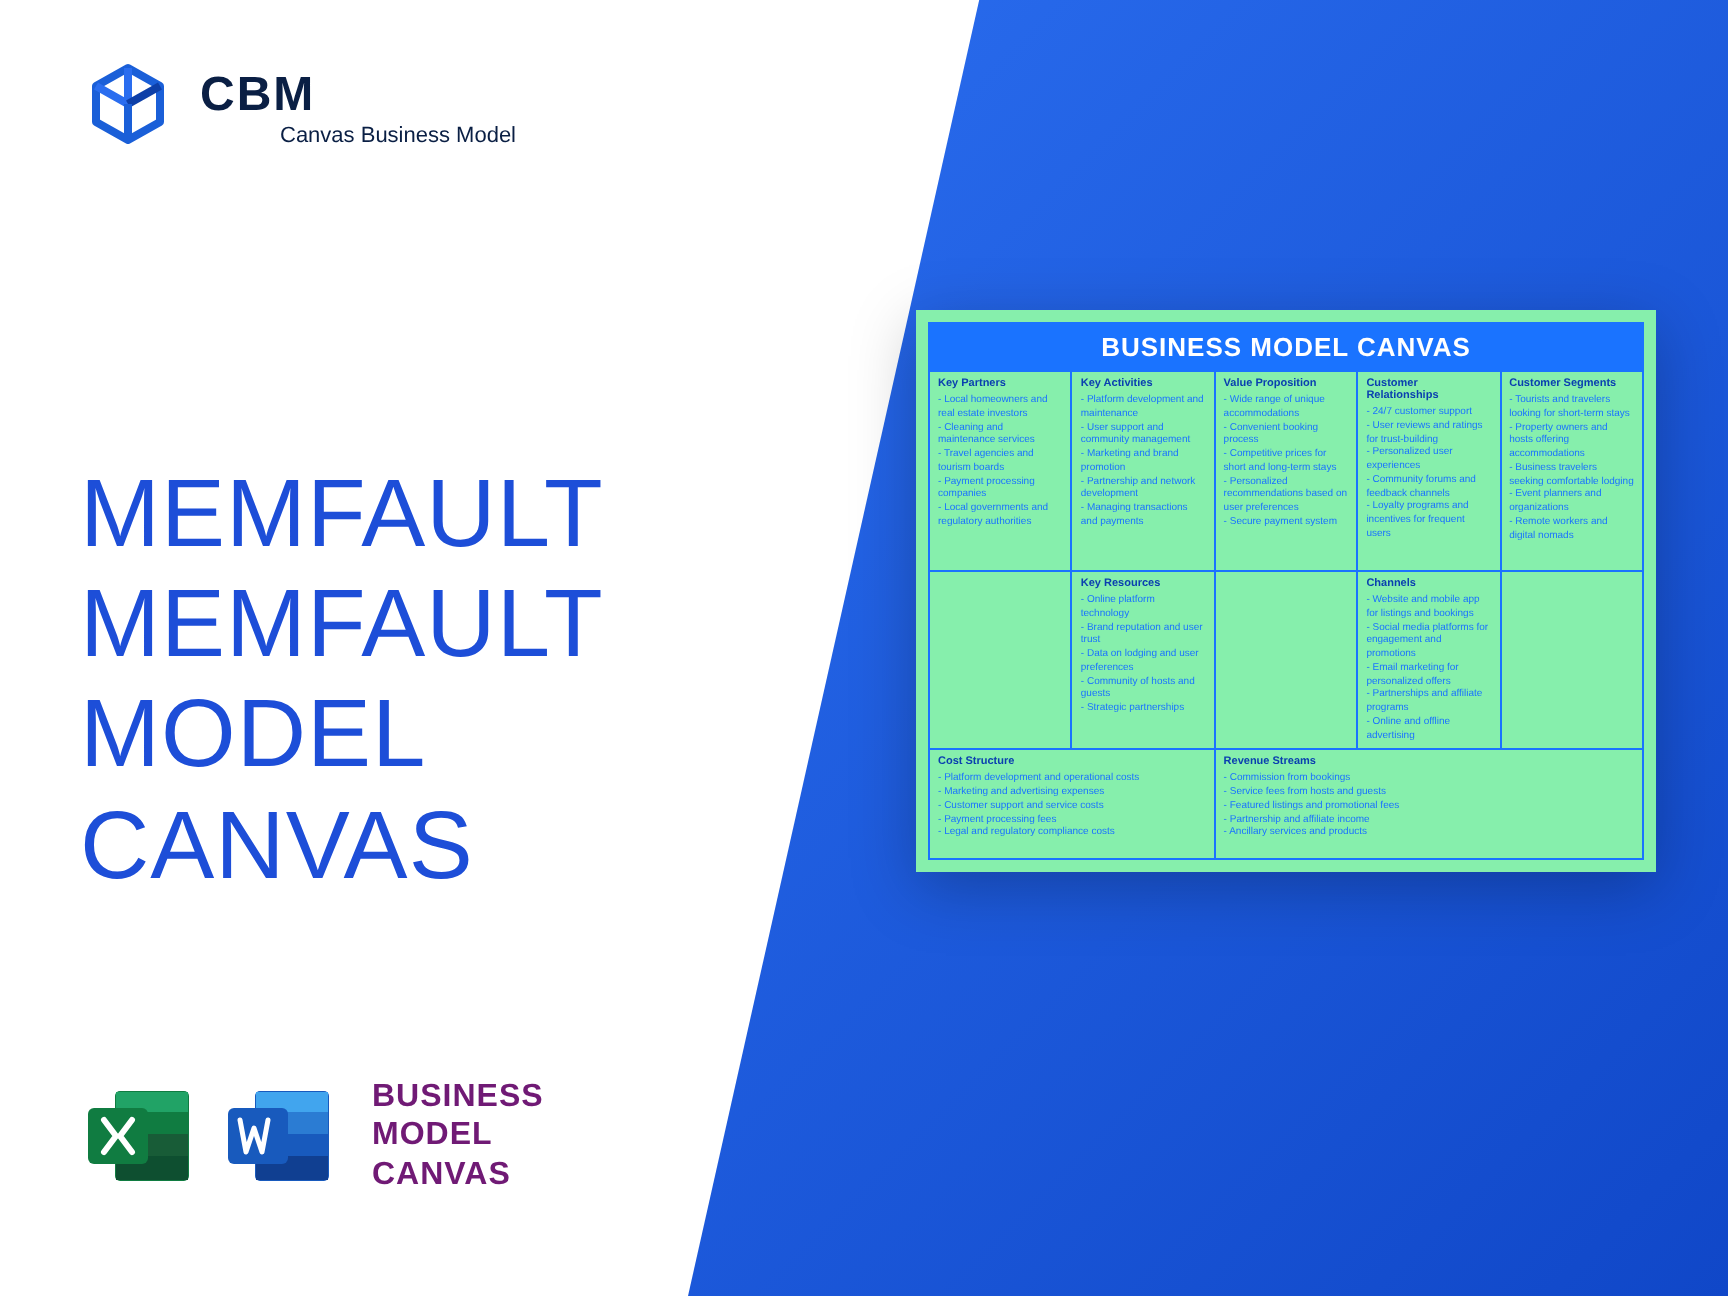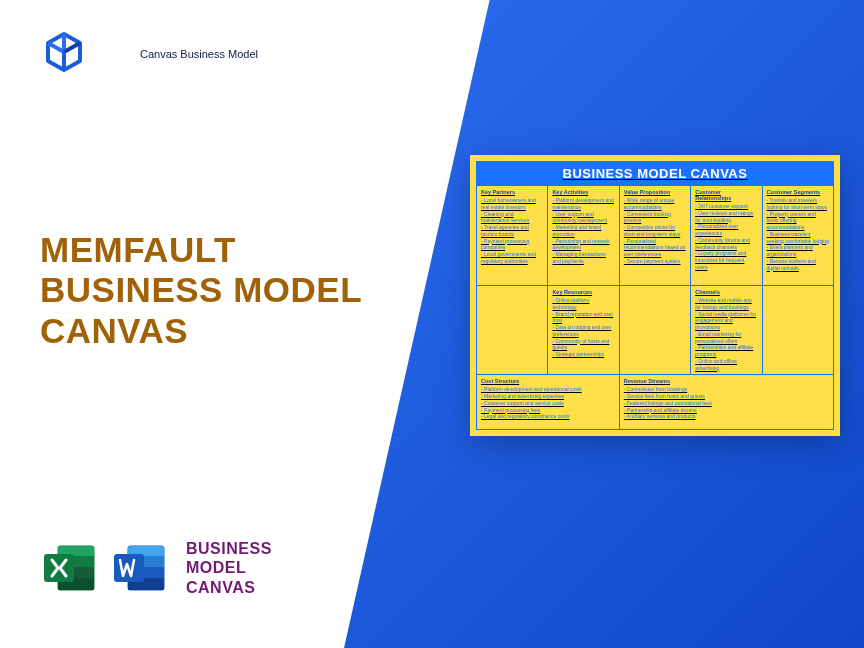--- a/index.html
+++ b/index.html
@@ -47,23 +47,23 @@
     font-weight: 500;
     margin-left: 40px;
   }
   .title-block {
     position: absolute;
     top: 230px;
     left: 40px;
     max-width: 360px;
   }
   .title-block .line {
-    font-size: 35px;
-    font-weight: 700;
-    color: #a16207;
+    font-size: 48px;
+    font-weight: 400;
+    color: #1d4ed8;
     line-height: 1.15;
     letter-spacing: 0.5px;
   }
   .bottom-block {
     position: absolute;
     bottom: 50px;
     left: 40px;
     display: flex;
     align-items: center;
     gap: 10px;
@@ -79,26 +79,25 @@
     margin-left: 6px;
     font-size: 16px;
     font-weight: 900;
     color: #701a75;
     line-height: 1.2;
     letter-spacing: 0.5px;
   }
   .canvas-preview {
     position: absolute;
     top: 155px;
-    right: 24px;
+    right: 36px;
     width: 370px;
-    background: #fde047;
+    background: #86efac;
     box-shadow: 0 8px 30px rgba(0,0,0,0.25);
     padding: 6px;
-    text-decoration: underline;
   }
   .canvas-header {
     background: #1a73ff;
     color: #fff;
     text-align: center;
     font-weight: 900;
     font-size: 13px;
     padding: 5px 0;
     letter-spacing: 0.5px;
   }
@@ -145,27 +144,28 @@
     <svg viewBox="0 0 48 48" width="48" height="48">
       <g fill="none" stroke="#1a5fd8" stroke-width="4" stroke-linejoin="round">
         <path d="M24 4 L40 13 L40 31 L24 40 L8 31 L8 13 Z" fill="none" stroke="#1a5fd8"></path>
         <path d="M24 4 L24 22 L8 13" stroke="#2a6def"></path>
         <path d="M24 22 L40 13" stroke="#0d3fa8"></path>
         <path d="M24 22 L24 40" stroke="#1a5fd8"></path>
       </g>
     </svg>
   </div>
   <div class="logo-text">
+    <div class="brand-abbr">CBM</div>
     <div class="brand-sub">Canvas Business Model</div>
   </div>
 </div>
 
 <div class="title-block">
   <div class="line">MEMFAULT</div>
-  <div class="line">BUSINESS MODEL</div>
+  <div class="line">MEMFAULT MODEL</div>
   <div class="line">CANVAS</div>
 </div>
 
 <div class="bottom-block">
   <div class="app-icon">
     <svg viewBox="0 0 60 60" width="60" height="60">
       <rect x="18" y="8" width="36" height="44" rx="2" fill="#e8f5ee" stroke="#107c41" stroke-width="1"></rect>
       <rect x="18" y="8" width="36" height="10" fill="#21a366"></rect>
       <rect x="18" y="18" width="36" height="11" fill="#107c41"></rect>
       <rect x="18" y="29" width="36" height="11" fill="#185c37"></rect>

